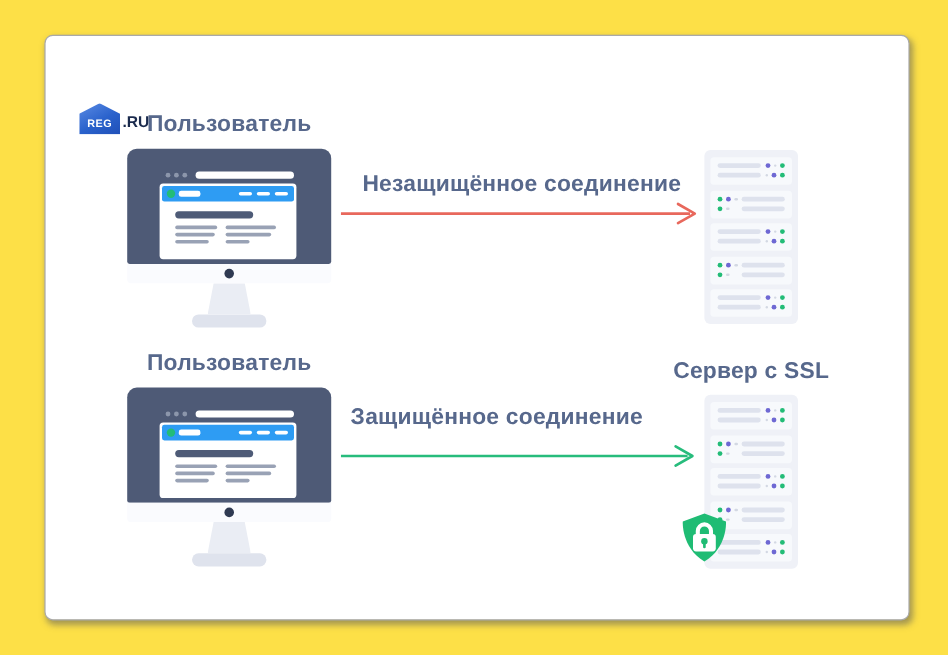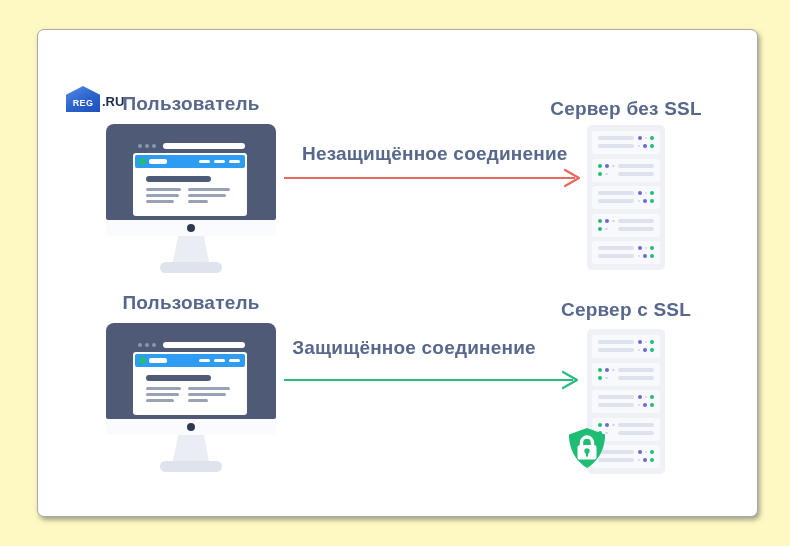--- a/index.html
+++ b/index.html
@@ -1,16 +1,16 @@
 <!DOCTYPE html>
 <html><head>
 <meta charset="utf-8">
 <style>
   html,body{margin:0;padding:0;background:#ffffff;}
-  .page{position:relative;width:790px;height:546px;background:#fef9c3;overflow:hidden;
+  .page{position:relative;width:790px;height:546px;background:#fde047;overflow:hidden;
         font-family:"Liberation Sans",sans-serif;}
   .frame{position:absolute;left:37px;top:29px;width:719px;height:486px;background:#ffffff;
          border:1px solid #a9a9a9;border-radius:7px;box-shadow:2px 3px 5px rgba(90,90,90,.55);}
 
   .lbl{position:absolute;color:#57688c;font-weight:700;font-size:19px;text-align:center;
        letter-spacing:.2px;white-space:nowrap;}
 
   
   .logo{position:absolute;left:66px;top:86px;width:80px;height:28px;}
   .logo-house{position:absolute;left:0;top:0;width:34px;height:26px;
@@ -66,21 +66,20 @@
   <div class="frame"></div>
 
   <div class="logo">
     <div class="logo-house">
       <span>REG</span>
     </div>
     <div class="logo-ru">.RU</div>
   </div>
 
   <div class="lbl" style="left:106px;top:93px;width:170px;">Пользователь</div>
-  <div class="lbl" style="left:546px;top:98px;width:160px;">Сервер без SSL</div>
   <div class="lbl" style="left:302px;top:143px;width:250px;text-align:right;">Незащищённое соединение</div>
 
   <svg class="arrow" style="left:284px;top:167px;" width="300" height="22">
     <line x1="0" y1="11" x2="291" y2="11" stroke-width="2.2" stroke="#e8685c"></line>
     <polyline points="281,3 295,11 281,19" fill="none" stroke-width="2.2" stroke-linecap="round" stroke-linejoin="round" stroke="#e8685c"></polyline>
   </svg>
 
   <div class="monitor" style="left:106px;top:124px;">
     <div class="m-frame"></div>
     <div class="m-browser">

